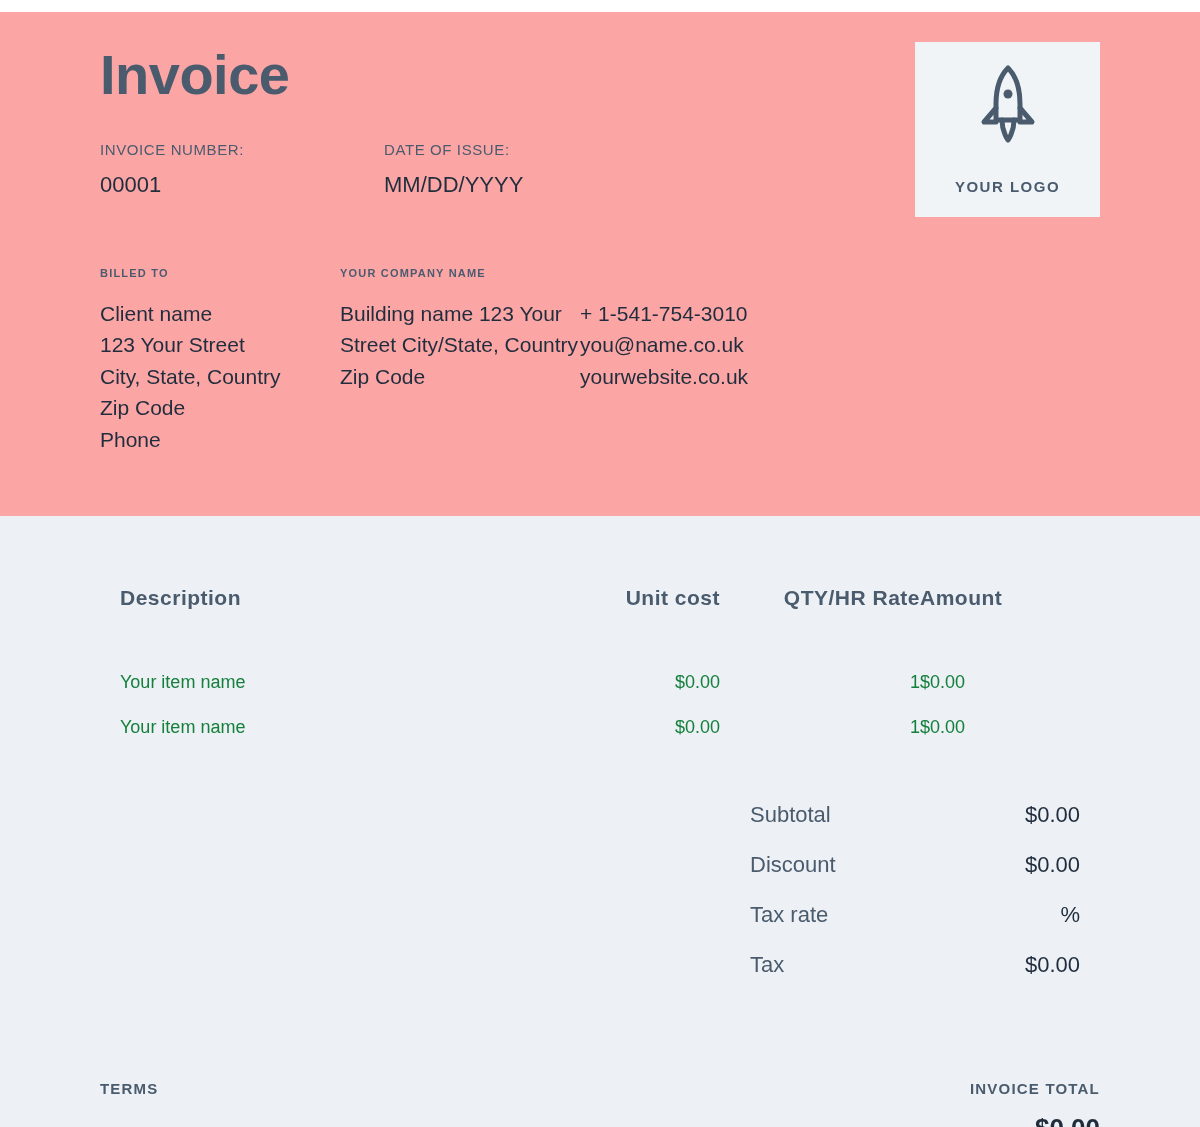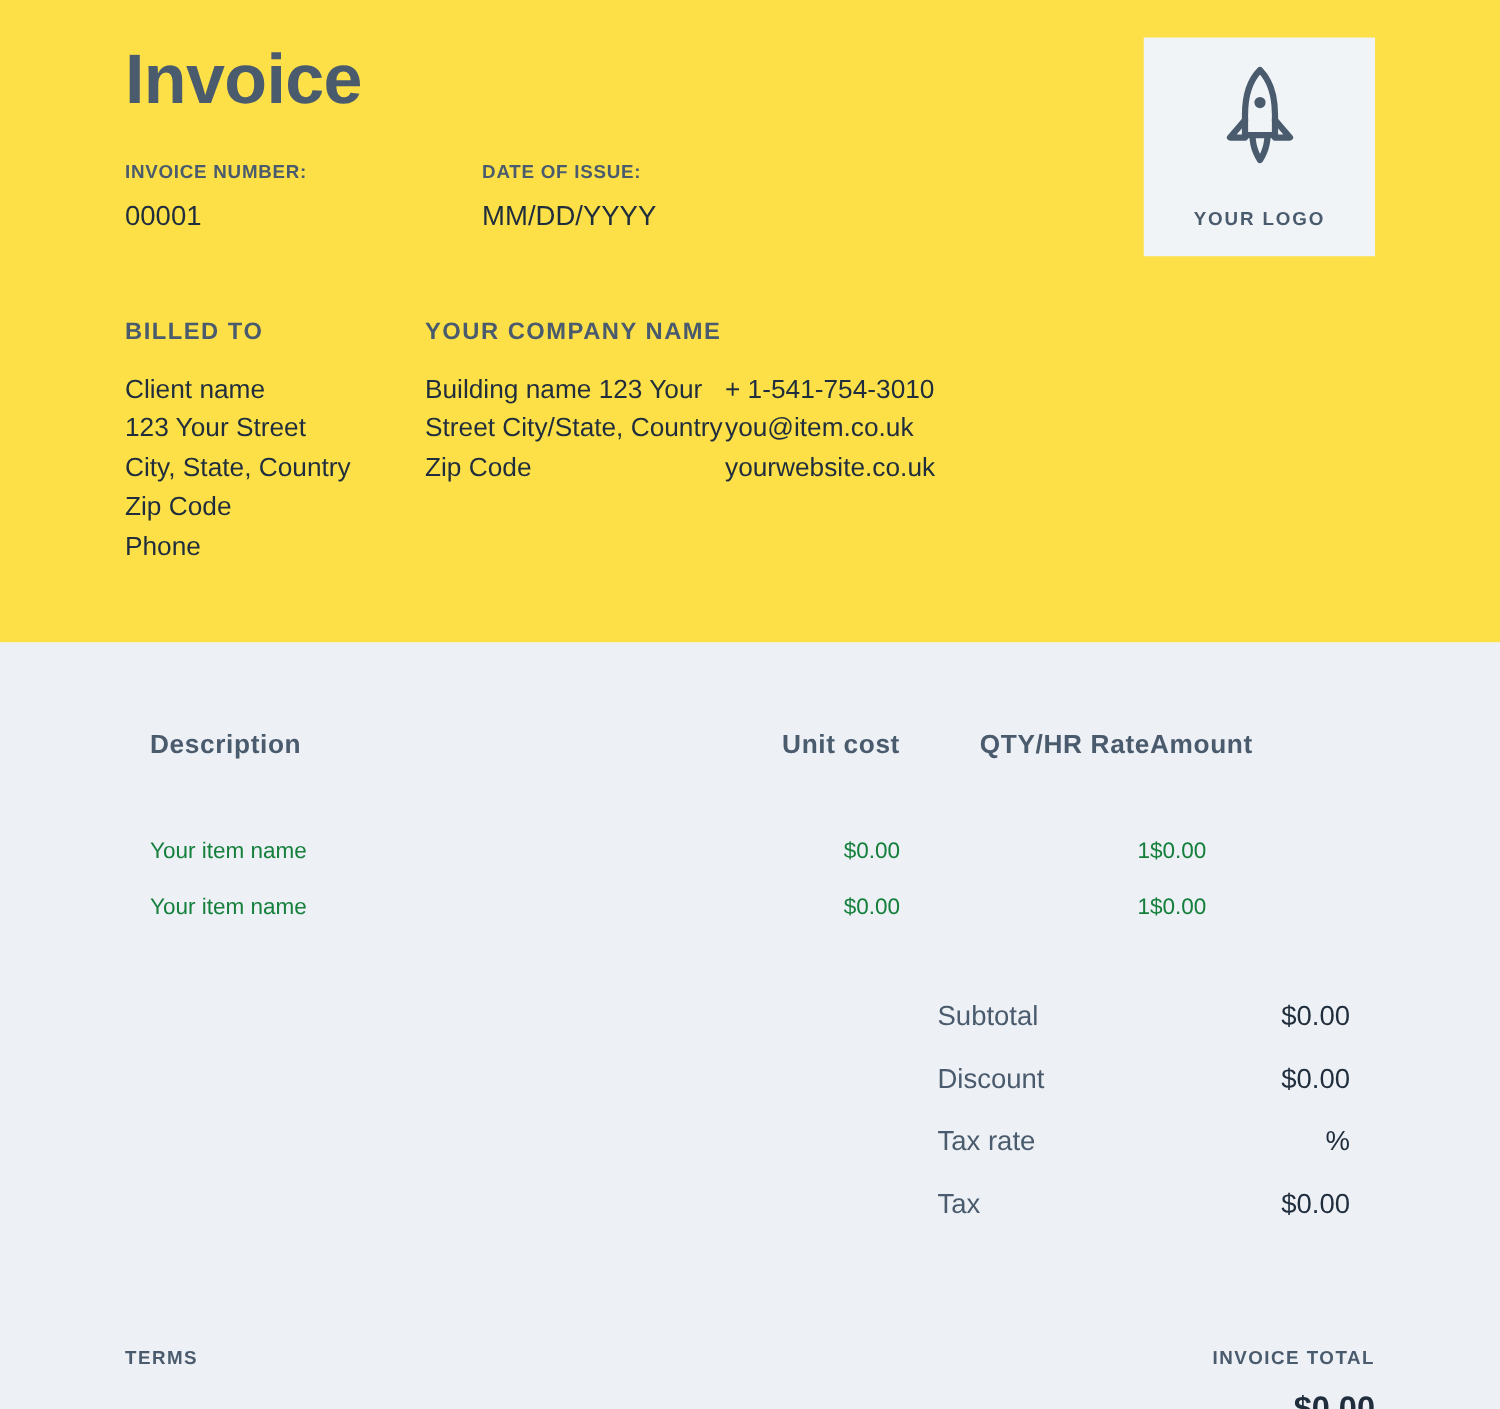--- a/index.html
+++ b/index.html
@@ -4,21 +4,22 @@
   <style>
     * { box-sizing: border-box; margin: 0; padding: 0; }
     body {
       font-family: Arial, Helvetica, sans-serif;
       background: #fff;
       color: #1f2d3d;
       width: 1200px;
     }
     .header-section {
       padding: 30px 100px 60px 100px;
-      background: #fde047;
+      background: #fca5a5;
+      margin-top: 12px;
     }
     .title-row {
       display: flex;
       justify-content: space-between;
       align-items: flex-start;
     }
     .invoice-title {
       font-size: 56px;
       font-weight: bold;
       color: #4a5b6e;
@@ -40,42 +41,42 @@
       letter-spacing: 1.5px;
       color: #4a5b6e;
     }
     .meta-row {
       display: flex;
       gap: 140px;
       margin-top: 34px;
     }
     .meta-block .label {
       font-size: 15px;
-      font-weight: bold;
+      font-weight: normal;
       letter-spacing: 0.6px;
       color: #4a5b6e;
       margin-bottom: 14px;
     }
     .meta-block .value {
       font-size: 22px;
       color: #1f2d3d;
     }
     .addr-row {
       display: flex;
       margin-top: 50px;
     }
     .addr-col {
       width: 240px;
       margin-right: 0;
     }
     .addr-col.first { width: 240px; }
     .addr-col.second { width: 240px; }
     .addr-col.third { width: 240px; }
     .addr-label {
-      font-size: 19px;
+      font-size: 11px;
       font-weight: bold;
       letter-spacing: 1.2px;
       color: #4a5b6e;
       margin-bottom: 20px;
     }
     .addr-text {
       font-size: 21px;
       color: #1f2d3d;
       line-height: 1.4;
     }
@@ -204,21 +205,21 @@
       <div class="addr-text">
         <div>Building name 123 Your</div>
         <div>Street City/State, Country</div>
         <div>Zip Code</div>
       </div>
     </div>
     <div class="addr-col third">
       <div class="addr-label">&nbsp;</div>
       <div class="addr-text">
         <div>+ 1-541-754-3010</div>
-        <div>you@item.co.uk</div>
+        <div>you@name.co.uk</div>
         <div>yourwebsite.co.uk</div>
       </div>
     </div>
   </div>
 </div>
 
 <div class="table-section">
   <div class="items-header">
     <div class="th col-desc">Description</div>
     <div class="th col-unit">Unit  cost</div>

